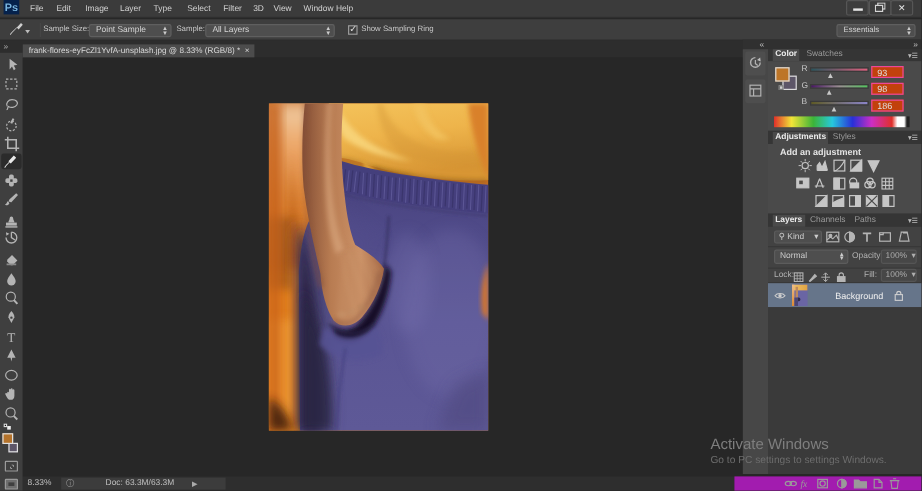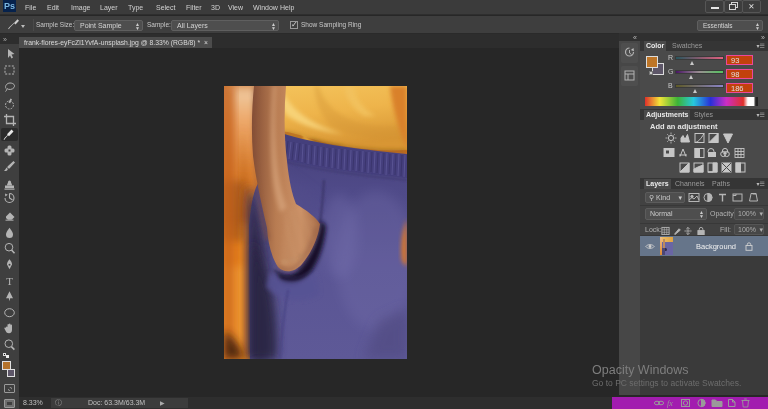--- a/index.html
+++ b/index.html
@@ -499,14 +499,14 @@
    <g transform="translate(77,0)">
           <path d="M1.5 1.5 h4 l2.5 2.5 v4.5 h-6.5 Z"></path>
           <path d="M5.5 1.5 v2.5 h2.5"></path>
         </g>
    <g transform="translate(91,0)">
           <path d="M0.5 2.5 h8 M1.5 2.5 l0.7 6.5 h4.6 l0.7-6.5 M3.2 1 h2.6" stroke-width="0.9"></path>
         </g>
   </g>
  </svg>
 </div>
-<div class="abs" id="wm1">Opacity Windows</div>
-<div class="abs" id="wm2">Go to PC settings to activate Swatches.</div>
+<div class="abs" id="wm1">Activate Windows</div>
+<div class="abs" id="wm2">Go to PC settings to settings Windows.</div>
 
 </body></html>

